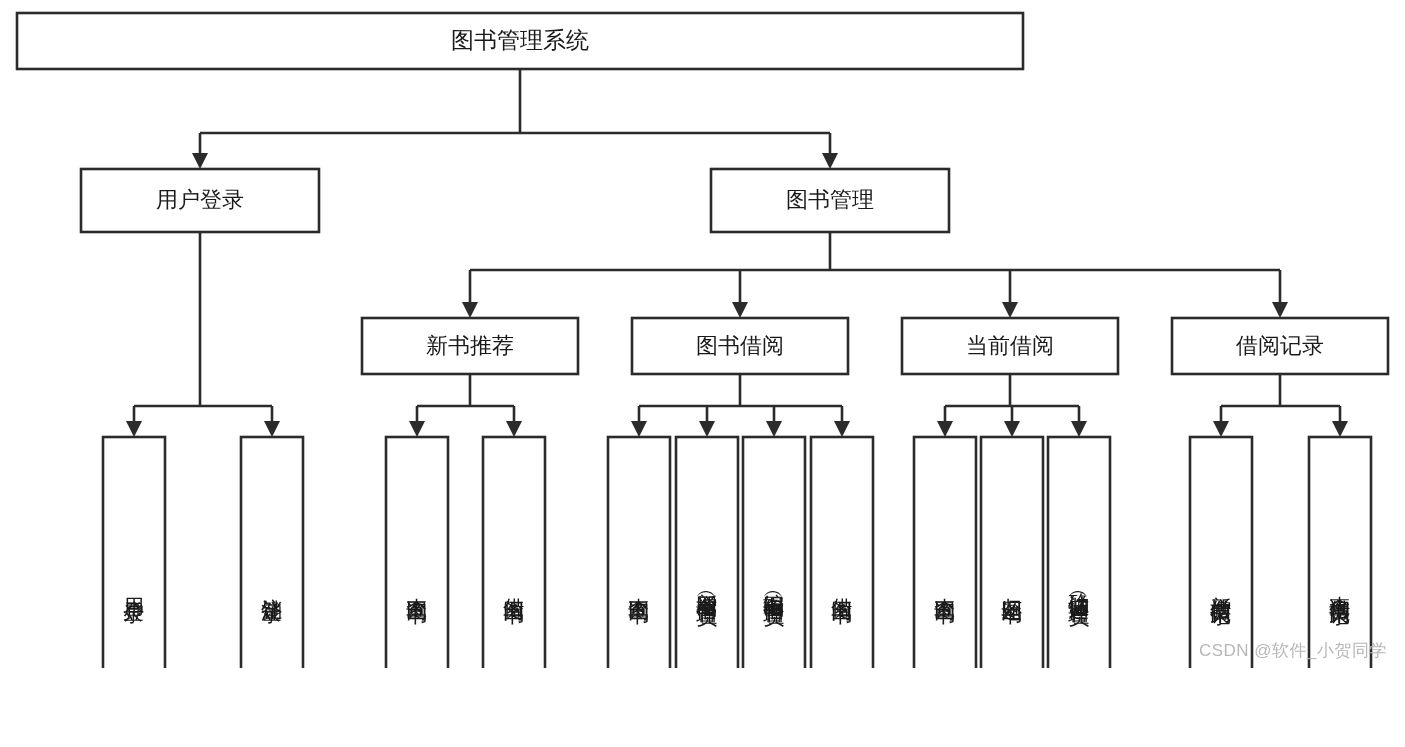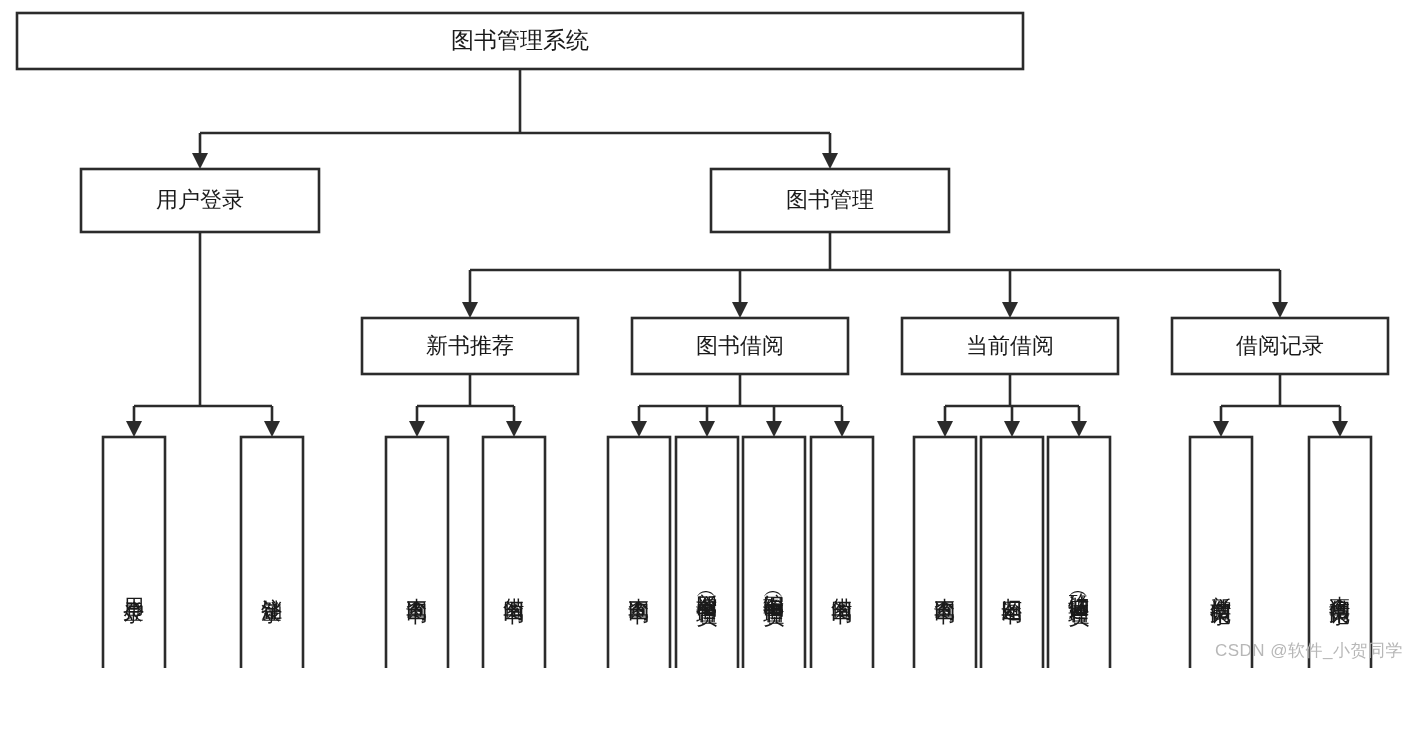--- a/index.html
+++ b/index.html
@@ -61,21 +61,21 @@
     stroke-width: 2.6;
     fill: none;
     stroke-linecap: butt;
   }
   .arrow-head {
     fill: #2b2b2b;
     stroke: none;
   }
   .watermark {
     position: absolute;
-    right: 2px;
+    right: 18px;
     bottom: 6px;
     font-size: 17px;
     color: #b7b7b7;
     font-family: "Liberation Sans", "DejaVu Sans", sans-serif;
     letter-spacing: 0.5px;
     white-space: nowrap;
     pointer-events: none;
   }
 </style>
 </head>

